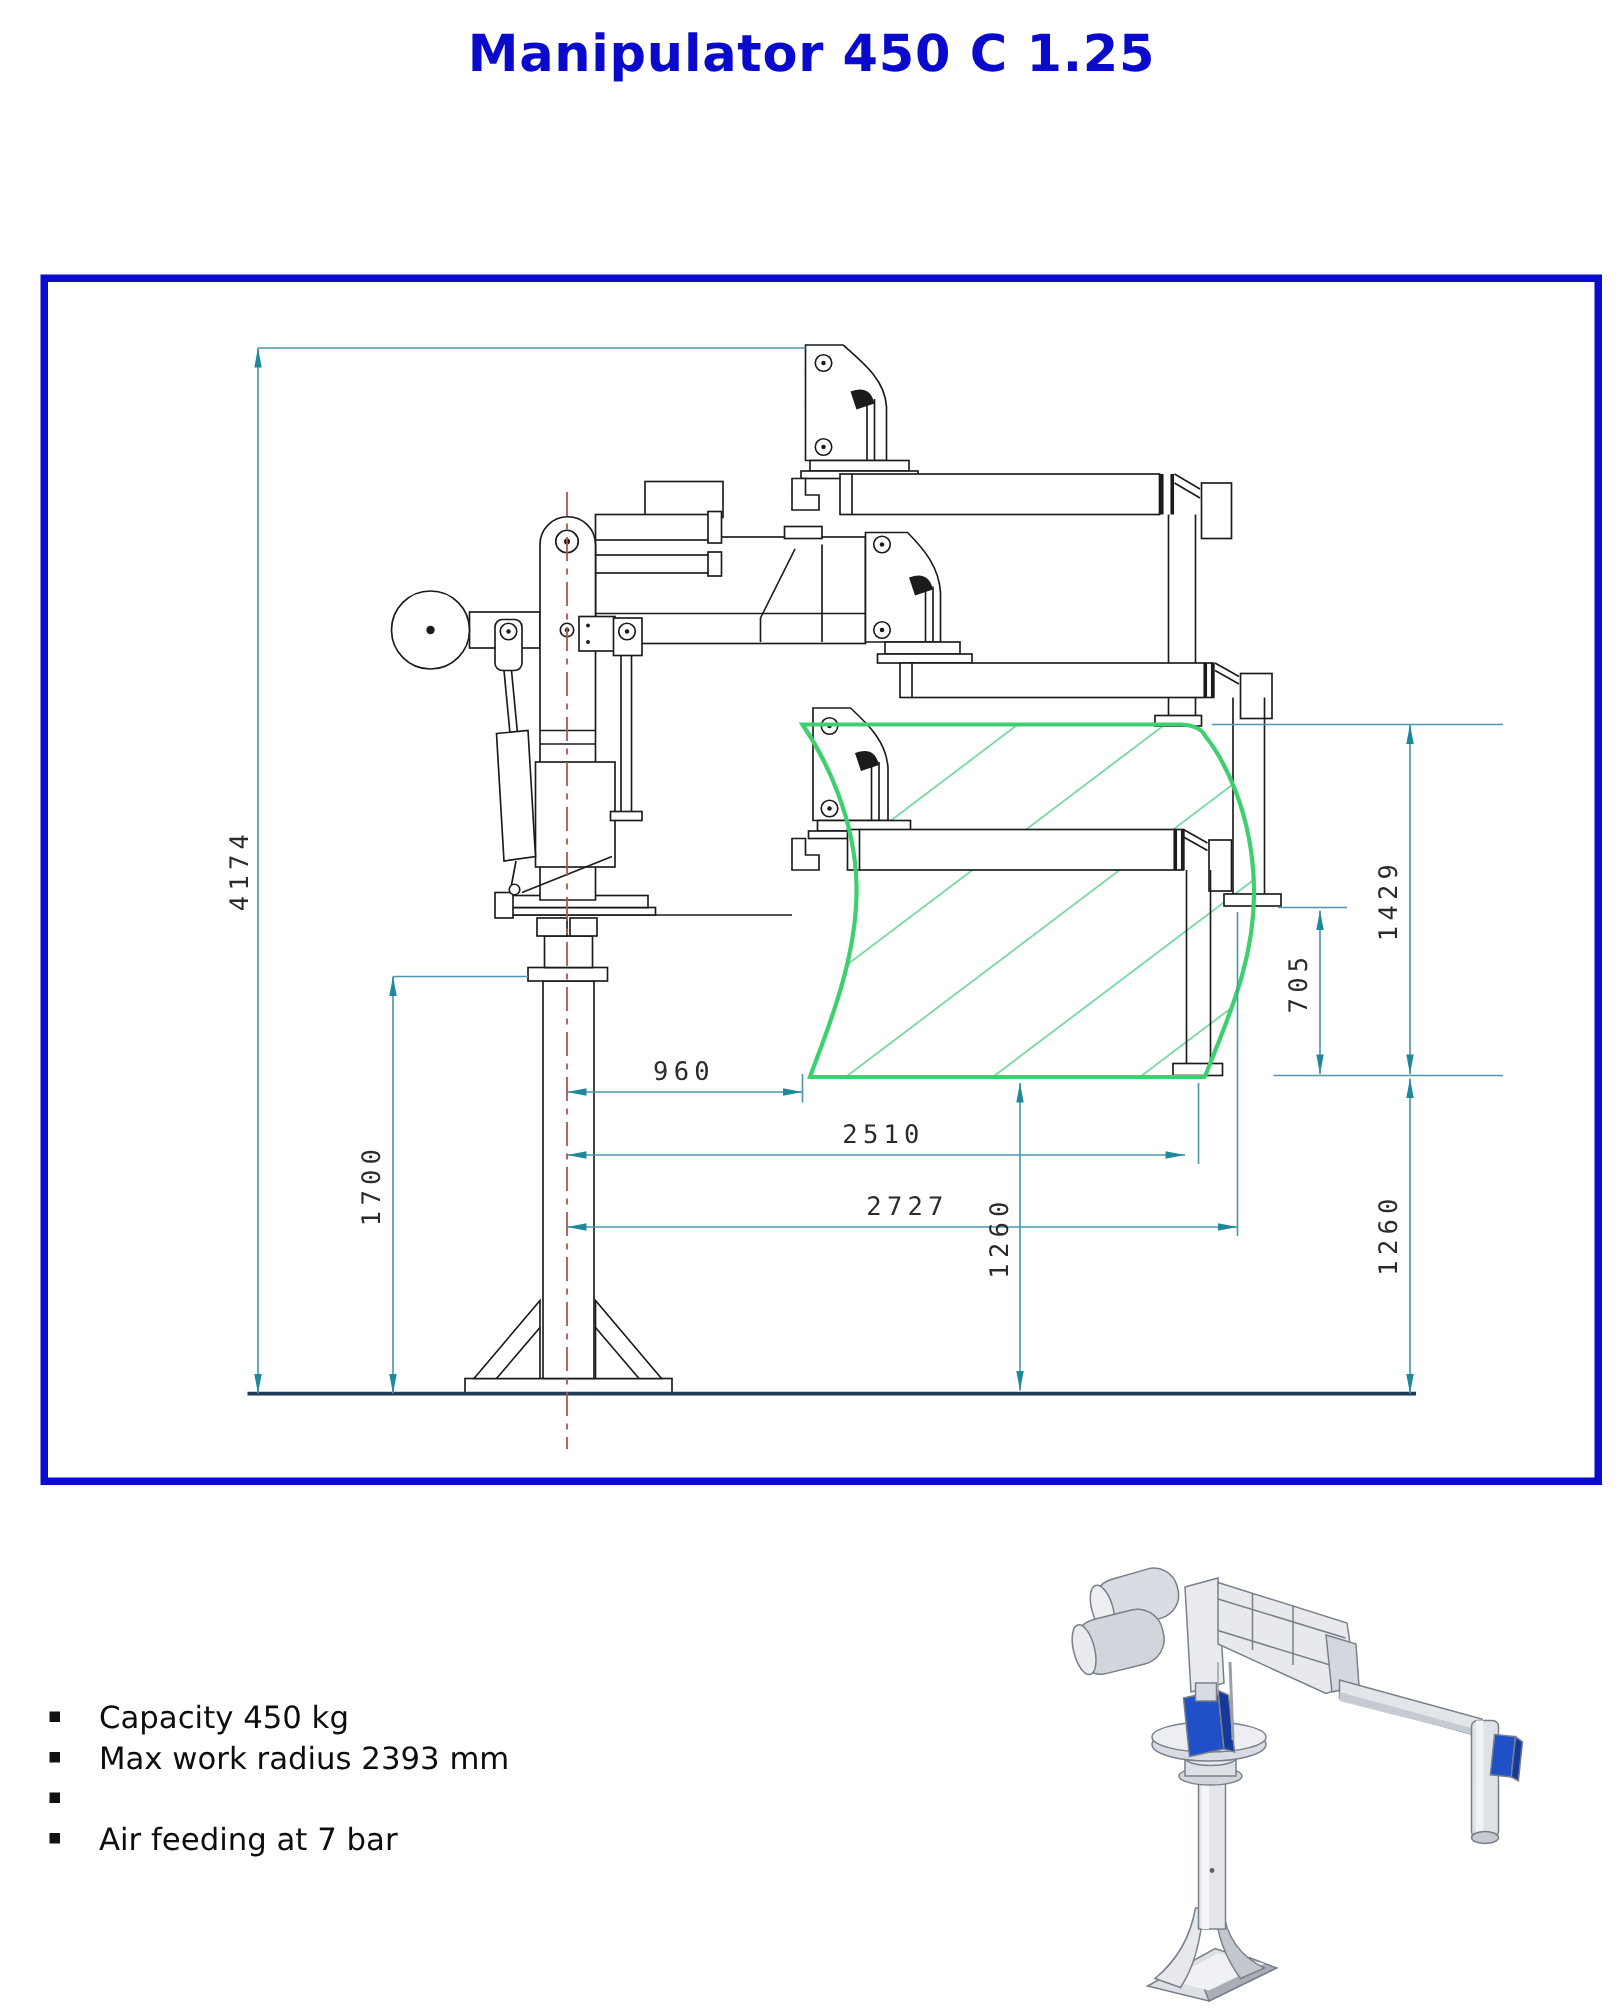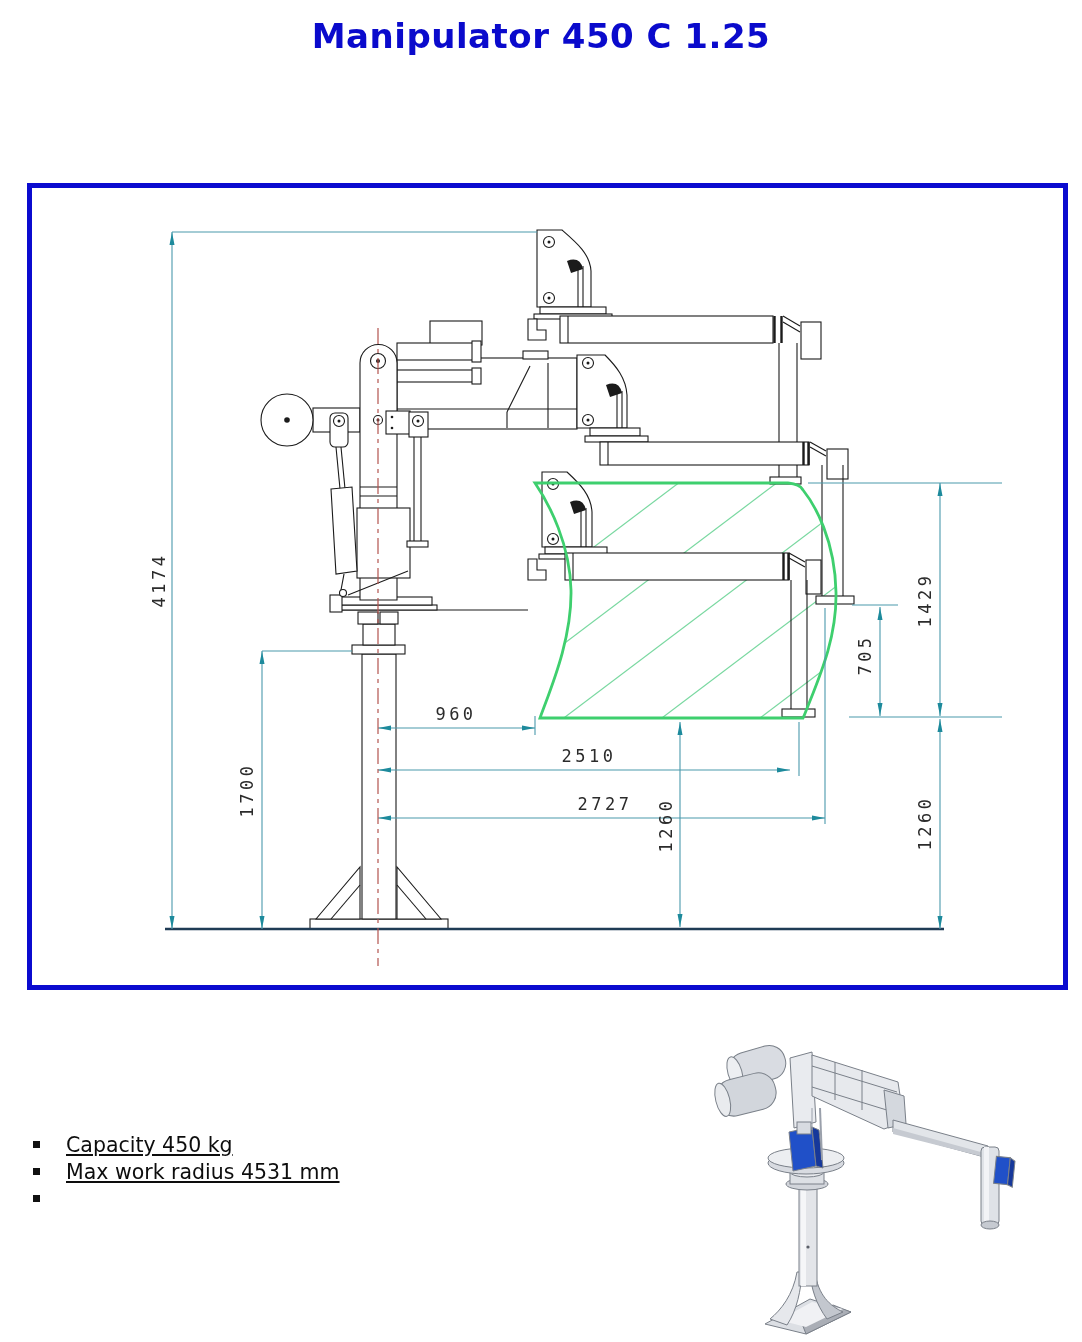--- a/index.html
+++ b/index.html
@@ -15,21 +15,21 @@
     position:absolute;left:27px;top:183px;width:1031px;height:797px;
     border:5px solid #0b0bcf;background:#ffffff;
   }
   .drawing-frame svg{display:block;}
   .specs-list{
     position:absolute;left:30px;top:1131px;width:640px;
     list-style:none;margin:0;padding:0;
   }
   .specs-list li{
     display:flex;align-items:center;height:27px;
-    font-size:20.5px;color:#0d0d0d;text-decoration:underline;
+    font-size:20.5px;color:#0d0d0d;
   }
   .bullet-sq{
     width:7px;height:7px;background:#111;flex:0 0 7px;margin:0 26px 0 3px;
   }
   .render3d{position:absolute;left:690px;top:1035px;width:392px;height:307px;}
   text.dim{
     font-family:"DejaVu Sans Mono","Liberation Mono",monospace;
     font-size:17px;fill:#2b2b2b;letter-spacing:3.5px;
   }
 </style>
@@ -249,24 +249,28 @@
 </svg>
 </div>
 
 <ul class="specs-list">
   <li>
       <span class="bullet-sq"></span>
       <span>Capacity 450 kg</span>
     </li>
   <li>
       <span class="bullet-sq"></span>
-      <span>Max work radius 4531 mm</span>
+      <span>Max work radius 2393 mm</span>
     </li>
   <li>
       <span class="bullet-sq"></span>
+    </li>
+  <li>
+      <span class="bullet-sq"></span>
+      <span>Air feeding at 7 bar</span>
     </li>
 </ul>
 
 <svg class="render3d" viewBox="690 1035 392 307" xmlns="http://www.w3.org/2000/svg">
   <g stroke="#7a8089" stroke-width="1">
 
     <polygon points="765,1324 806,1334 851,1312 810,1299" fill="#dcdfe4"></polygon>
     <polygon points="806,1334 851,1312 833,1305 801,1321" fill="#aaaeb6"></polygon>
     <polygon points="779,1320 806,1327 843,1309 812,1302" fill="#f0f1f4" stroke="none"></polygon>
     <path d="M797,1272 C793,1295 781,1310 770,1319 L787,1325 C797,1310 801,1290 802,1272 Z" fill="#e6e8ec"></path>

